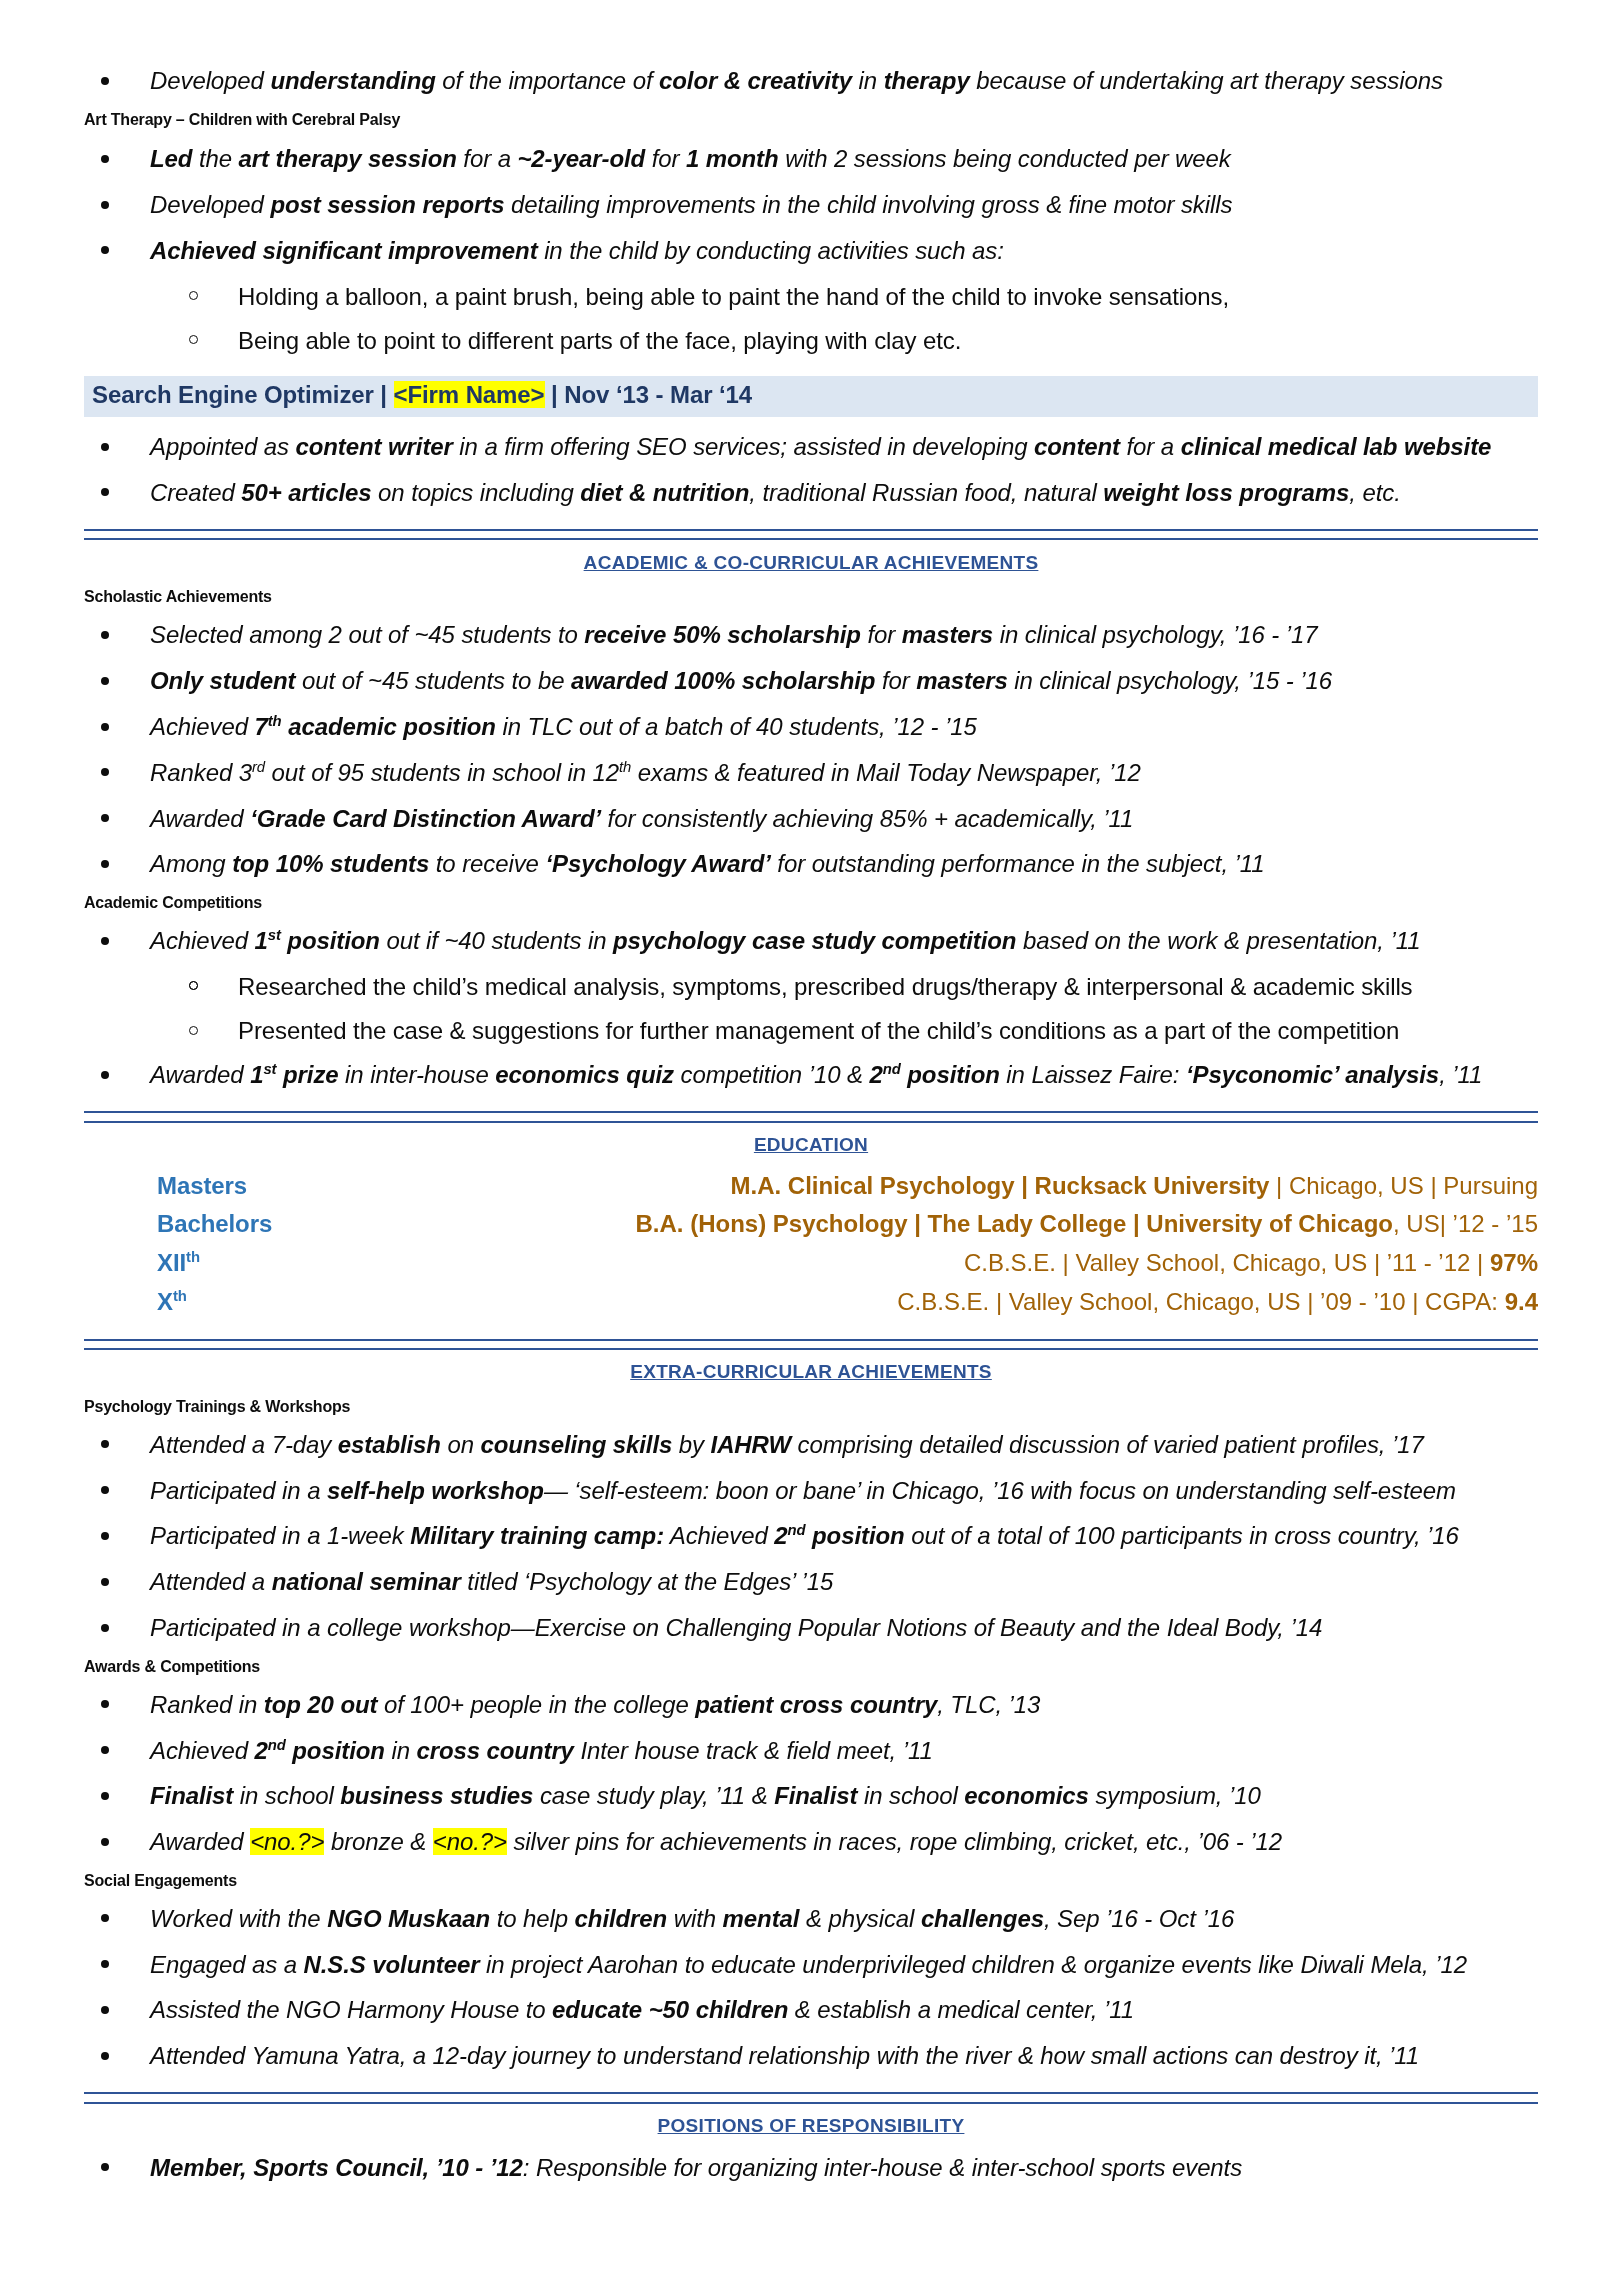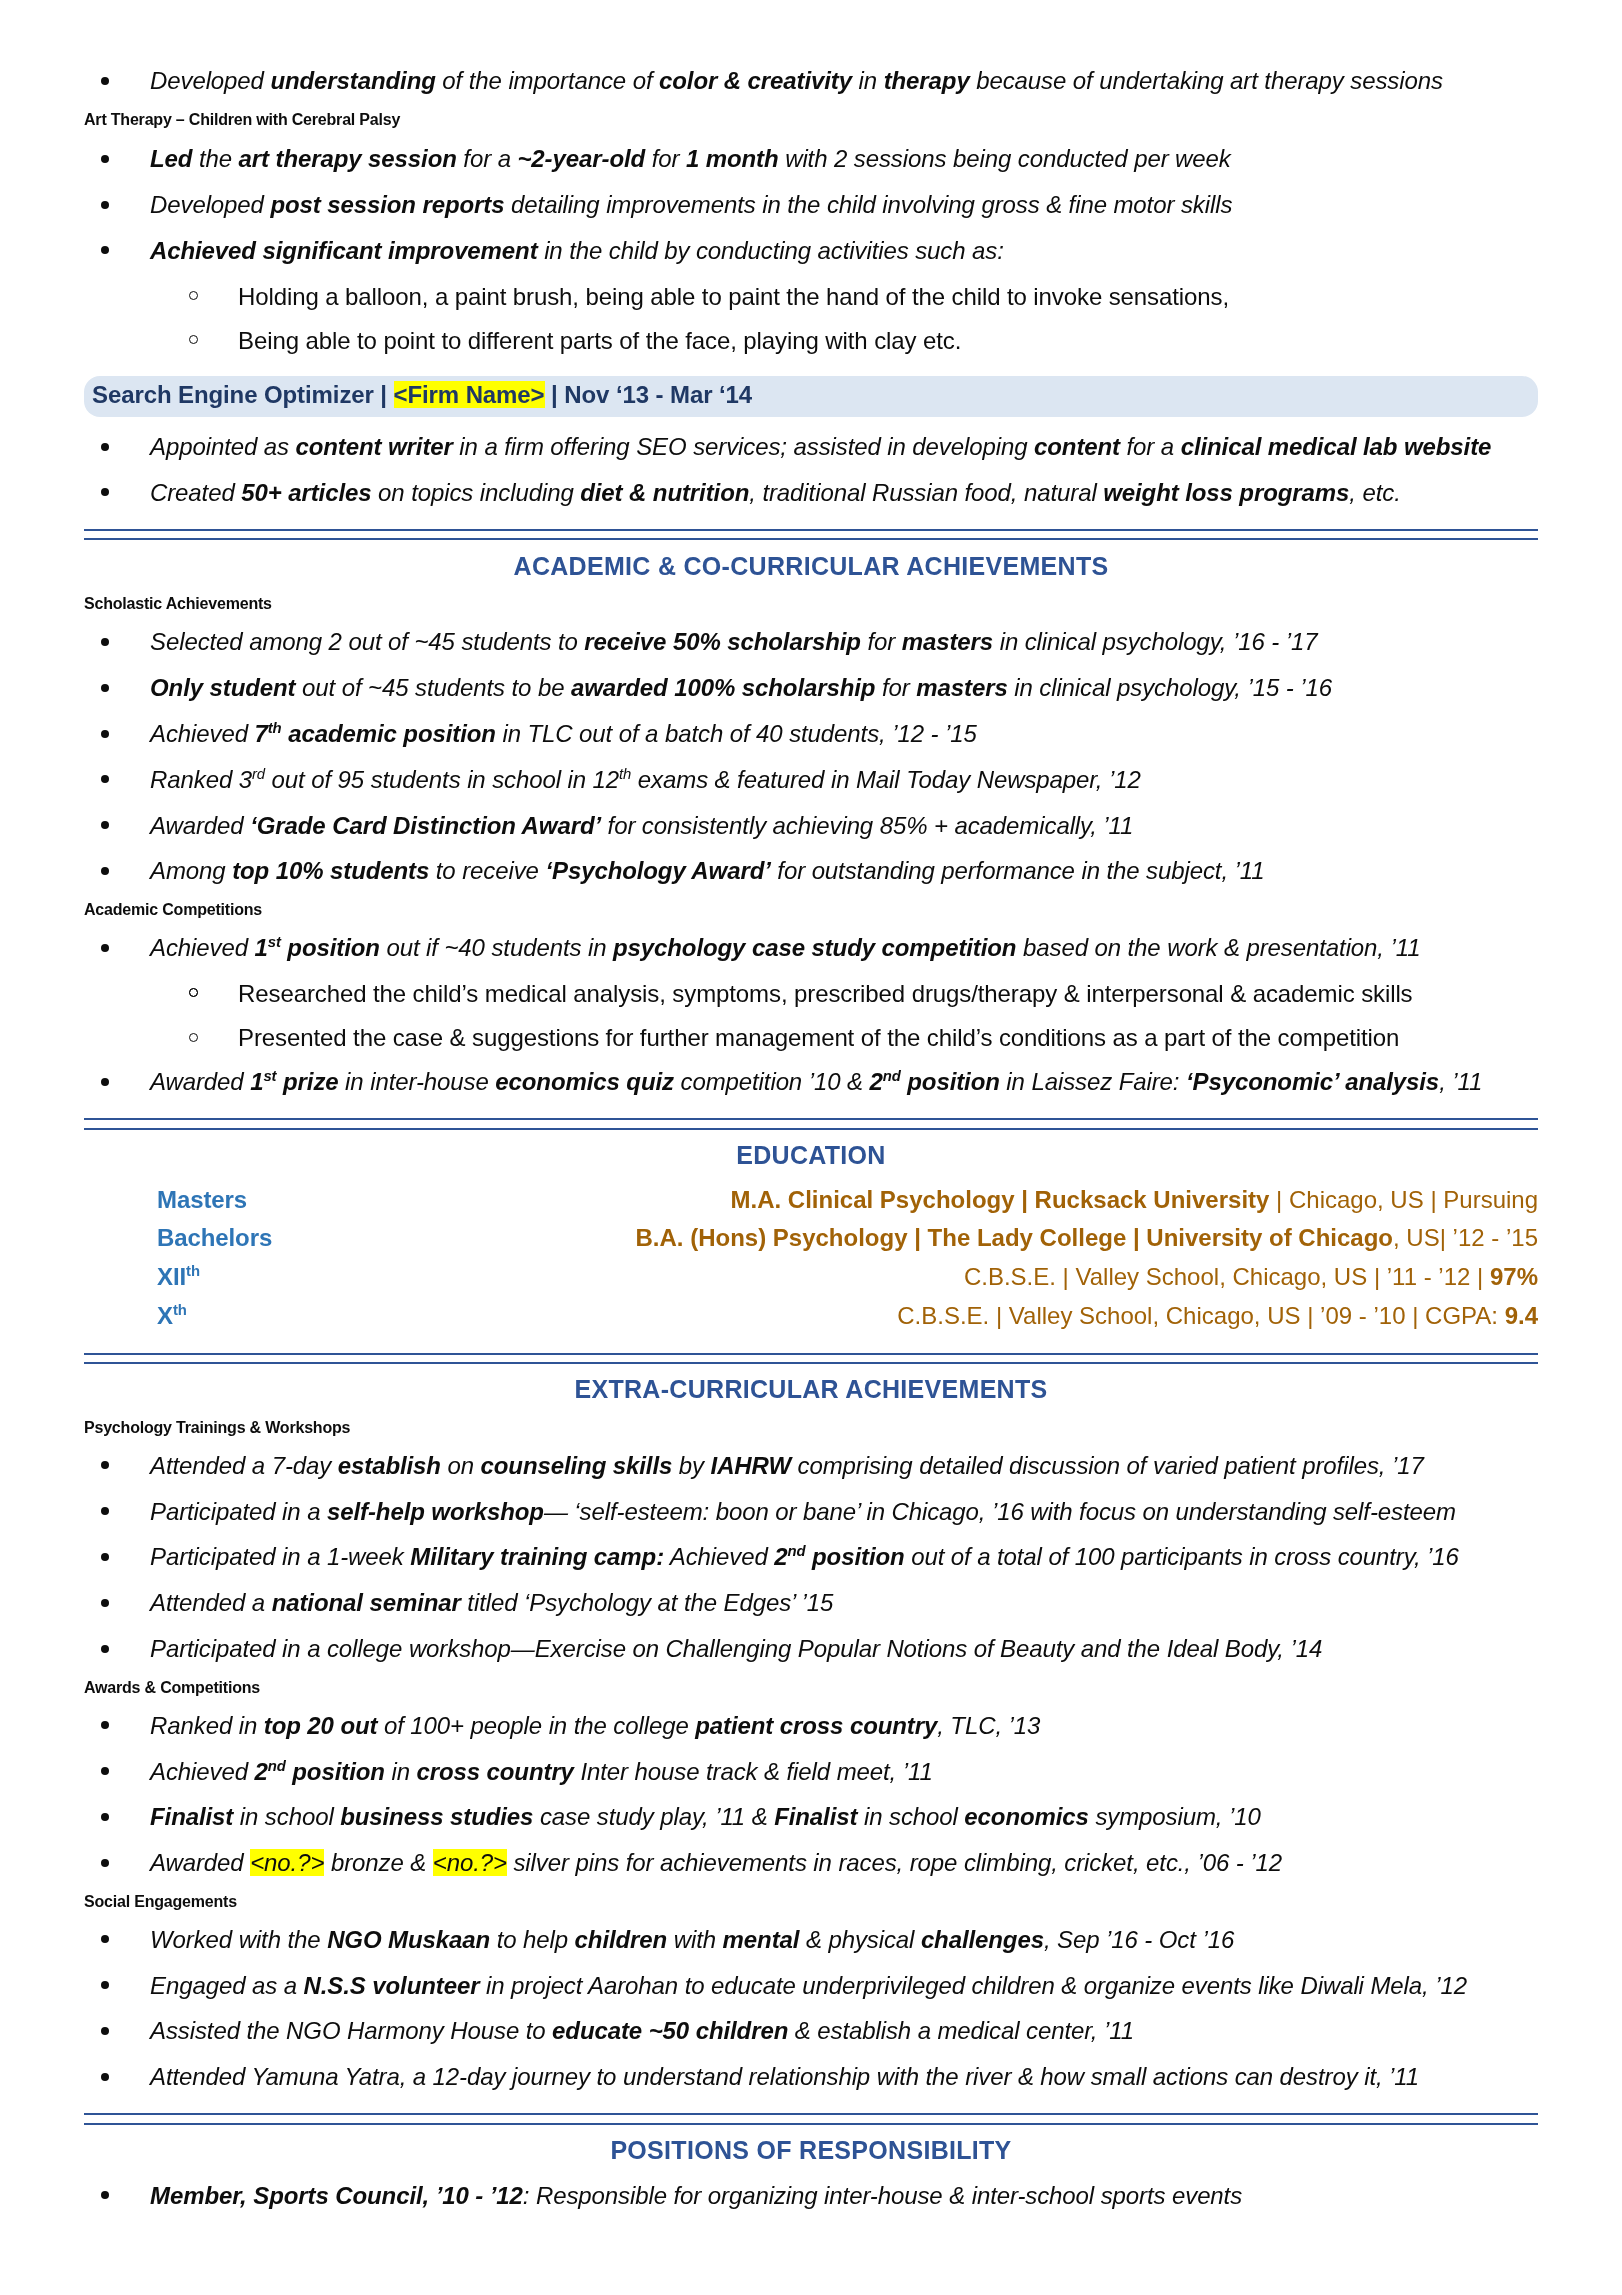--- a/index.html
+++ b/index.html
@@ -78,44 +78,44 @@
 
   
   .job-band {
     background: #dce6f2;
     color: #1f3864;
     font-weight: 700;
     font-size: 24px;
     padding: 5.7px 0 7.3px 8px;
     margin: 19.5px 0 14.6px 0;
     letter-spacing: -0.1px;
-    border-radius: 16px;
   }
   .hl {
     background: #ffff00;
     color: #1f3864;
   }
 
   
   .section {
     margin: 21px 0 9.7px 0;
   }
   .rule-double {
     height: 7.3px;
     border-top: 2.4px solid #2f5496;
     border-bottom: 2.4px solid #2f5496;
     margin-bottom: 11.4px;
   }
   .section-title {
     text-align: center;
     color: #2e5395;
     font-weight: 700;
-    font-size: 25px;
+    font-size: 19px;
     letter-spacing: 0.3px;
     margin-bottom: 14.6px;
+    text-decoration: underline;
   }
 
   
   .edu {
     margin: 4.9px 0 4.9px 0;
   }
   .edu-row {
     display: flex;
     align-items: baseline;
     margin-bottom: 8px;

